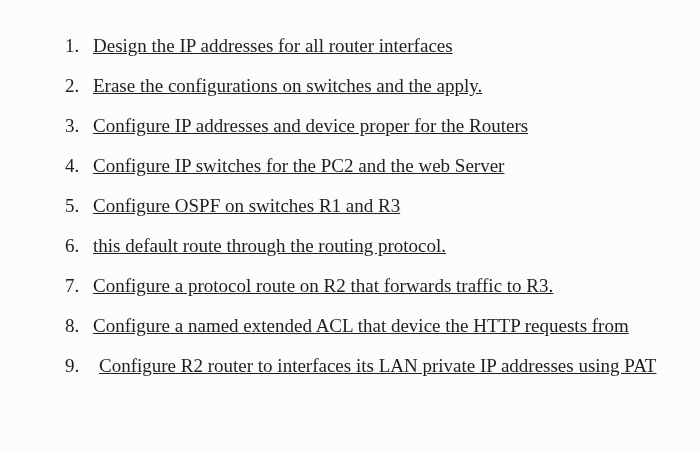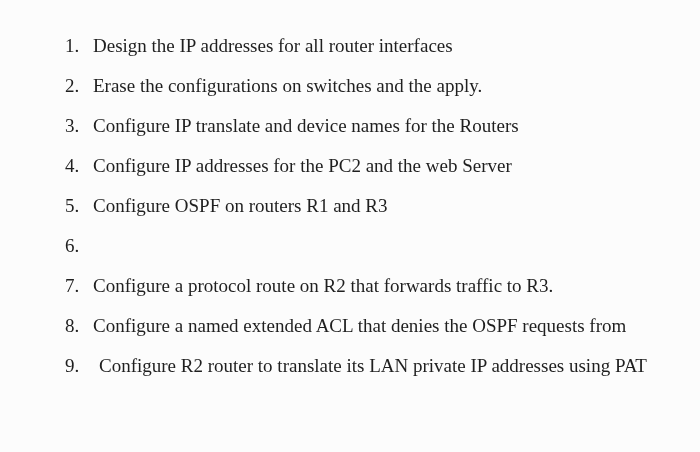--- a/index.html
+++ b/index.html
@@ -41,20 +41,21 @@
     flex: 0 0 28px;
     width: 28px;
     white-space: nowrap;
   }
   .text {
     width: 585px;
     max-width: 585px;
   }
   .line {
     white-space: nowrap;
+    text-decoration: underline;
   }
   
   .item:nth-child(9) .text {
     padding-left: 6px;
   }
 </style>
 </head>
 <body>
 
 <div class="page">
@@ -70,59 +71,60 @@
     <div class="item">
       <div class="num">2.</div>
       <div class="text">
         <div class="line">Erase the configurations on switches and the apply.</div>
       </div>
     </div>
 
     <div class="item">
       <div class="num">3.</div>
       <div class="text">
-        <div class="line">Configure IP translate and device names for the Routers</div>
+        <div class="line">Configure IP addresses and device proper for the Routers</div>
       </div>
     </div>
 
     <div class="item">
       <div class="num">4.</div>
       <div class="text">
-        <div class="line">Configure IP addresses for the PC2 and the web Server</div>
+        <div class="line">Configure IP switches for the PC2 and the web Server</div>
       </div>
     </div>
 
     <div class="item">
       <div class="num">5.</div>
       <div class="text">
-        <div class="line">Configure OSPF on routers R1 and R3</div>
+        <div class="line">Configure OSPF on switches R1 and R3</div>
       </div>
     </div>
 
     <div class="item">
       <div class="num">6.</div>
       <div class="text">
+        <div class="line">this default route through the routing protocol.</div>
       </div>
     </div>
 
     <div class="item">
       <div class="num">7.</div>
       <div class="text">
         <div class="line">Configure a protocol route on R2 that forwards traffic to R3.</div>
       </div>
     </div>
 
     <div class="item">
       <div class="num">8.</div>
       <div class="text">
-        <div class="line">Configure a named extended ACL that denies the OSPF requests from</div>
+        <div class="line">Configure a named extended ACL that device the HTTP requests from</div>
       </div>
     </div>
 
     <div class="item">
       <div class="num">9.</div>
       <div class="text">
-        <div class="line">Configure R2 router to translate its LAN private IP addresses using PAT</div>
+        <div class="line">Configure R2 router to interfaces its LAN private IP addresses using PAT</div>
       </div>
     </div>
 
   </div>
 </div>
 
 </body></html>

